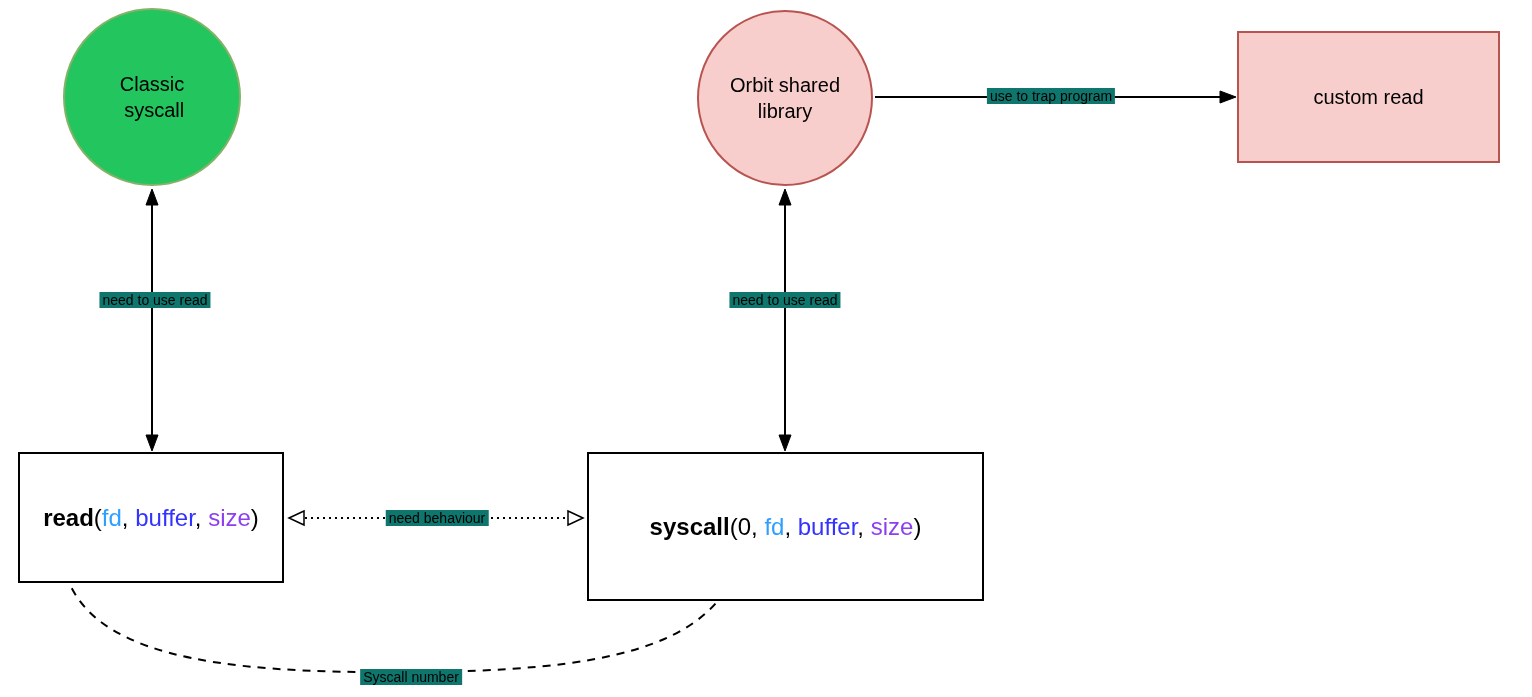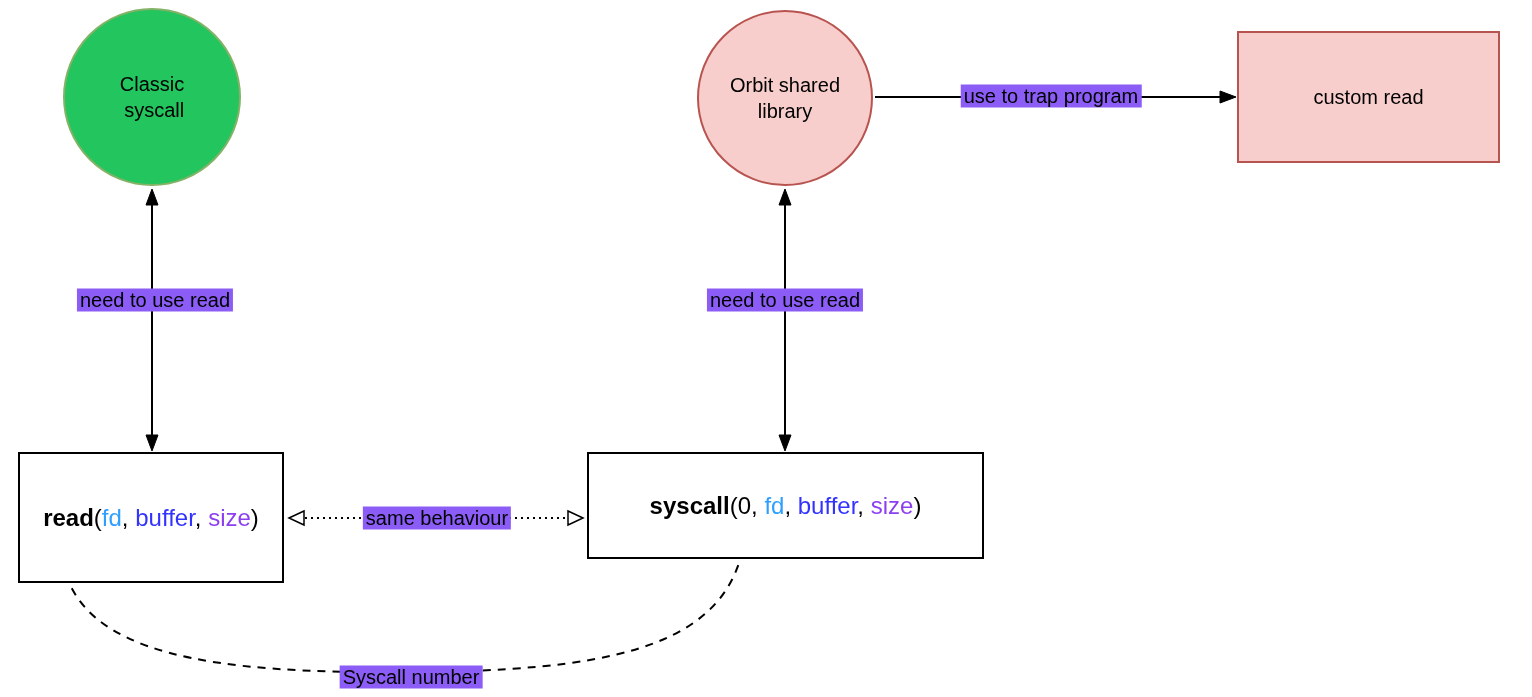--- a/index.html
+++ b/index.html
@@ -40,23 +40,23 @@
   .code { white-space: pre; font-size: 24px; }
   .code .fn   { font-weight: bold; color: #000000; }
   .code .punct{ color: #000000; }
   .code .tok-fd     { color: #2e9fff; }
   .code .tok-buffer { color: #3333ff; }
   .code .tok-size   { color: #8c3ff0; }
 
   .edge-label {
     position: absolute;
     transform: translate(-50%, -50%);
-    background: #8b5cf6;
+    background: #0f766e;
     padding: 0 3px;
-    font-size: 20px;
+    font-size: 14px;
     color: #000000;
     white-space: nowrap;
   }
 </style>
 </head>
 <body>
 
 <div class="canvas">
 
   <svg class="edges" viewBox="0 0 1532 697">
@@ -106,27 +106,27 @@
     <div>
       <span class="line">Orbit shared</span>
       <span class="line">library</span>
     </div>
   </div>
 
   <div class="node plain" style="left:18px; top:452px; width:266px; height:131px;">
     <span class="code"><span class="fn">read</span><span class="punct">(</span><span class="tok-fd">fd</span><span class="punct">, </span><span class="tok-buffer">buffer</span><span class="punct">, </span><span class="tok-size">size</span><span class="punct">)</span></span>
   </div>
 
-  <div class="node plain" style="left:587px; top:452px; width:397px; height:107px;">
+  <div class="node plain" style="left:587px; top:452px; width:397px; height:149px;">
     <span class="code"><span class="fn">syscall</span><span class="punct">(0, </span><span class="tok-fd">fd</span><span class="punct">, </span><span class="tok-buffer">buffer</span><span class="punct">, </span><span class="tok-size">size</span><span class="punct">)</span></span>
   </div>
 
   <div class="edge-label" style="left:155px; top:300px;">need to use read</div>
 
   <div class="edge-label" style="left:785px; top:300px;">need to use read</div>
 
   <div class="edge-label" style="left:1051px; top:96px;">use to trap program</div>
 
-  <div class="edge-label" style="left:437px; top:518px;">same behaviour</div>
+  <div class="edge-label" style="left:437px; top:518px;">need behaviour</div>
 
   <div class="edge-label" style="left:411px; top:677px;">Syscall number</div>
 
 </div>
 
 </body></html>

